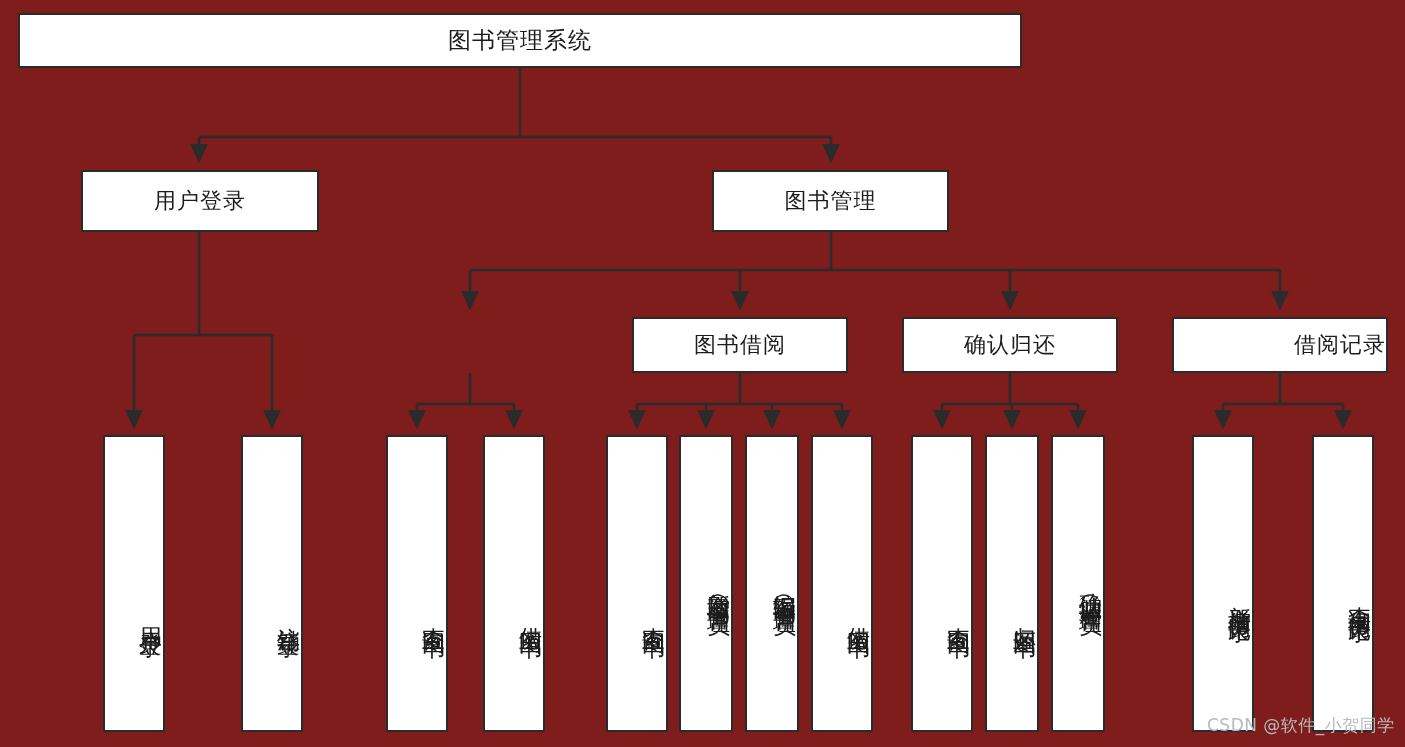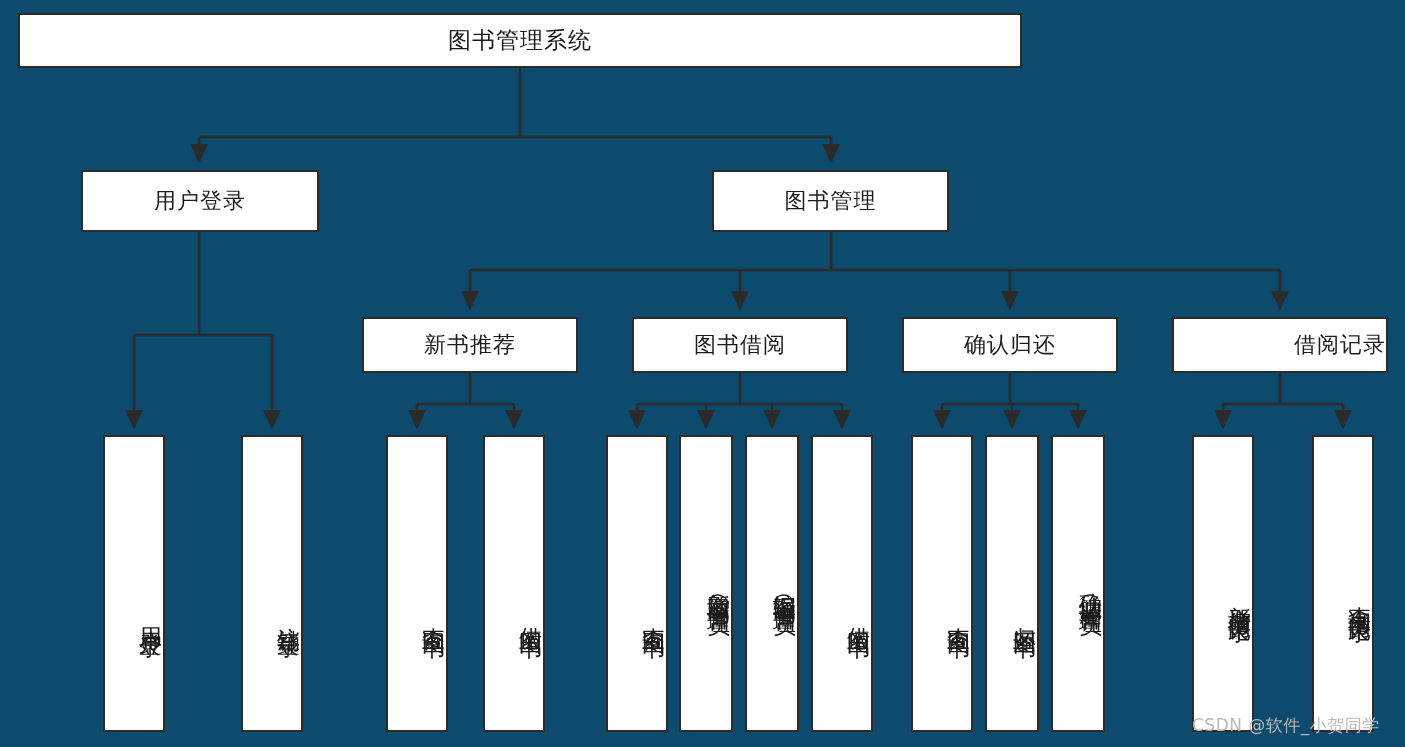--- a/index.html
+++ b/index.html
@@ -7,21 +7,21 @@
     padding: 0;
     background: #ffffff;
   }
   body {
     font-family: "DejaVu Sans", "Liberation Sans", sans-serif;
   }
   #canvas {
     position: relative;
     width: 1405px;
     height: 747px;
-    background: #0c4a6e;
+    background: #7f1d1d;
     overflow: hidden;
   }
   svg.wires {
     position: absolute;
     left: 0;
     top: 0;
     width: 1405px;
     height: 747px;
     pointer-events: none;
   }
@@ -127,23 +127,20 @@
     <span>图书管理系统</span>
   </div>
 
   <div class="node node-h" style="left:81px; top:170px; width:238px; height:62px;">
     <span>用户登录</span>
   </div>
   <div class="node node-h" style="left:712px; top:170px; width:237px; height:62px;">
     <span>图书管理</span>
   </div>
 
-  <div class="node node-h" style="left:362px; top:317px; width:216px; height:56px;">
-    <span>新书推荐</span>
-  </div>
   <div class="node node-h" style="left:632px; top:317px; width:216px; height:56px;">
     <span>图书借阅</span>
   </div>
   <div class="node node-h" style="left:902px; top:317px; width:216px; height:56px;">
     <span>确认归还</span>
   </div>
   <div class="node node-h" style="left:1172px; top:317px; width:216px; height:56px;justify-content:flex-end;">
     <span>借阅记录</span>
   </div>
 
@@ -180,15 +177,15 @@
   <div class="node node-v" style="left:1051px; top:435px; width:54px; height:297px; padding-top:10px;">
     <span>确认归还（管理员）</span>
   </div>
   <div class="node node-v" style="left:1192px; top:435px; width:62px; height:297px; padding-top:26px;">
     <span>新增借阅记录</span>
   </div>
   <div class="node node-v" style="left:1312px; top:435px; width:62px; height:297px; padding-top:26px;">
     <span>查询借阅记录</span>
   </div>
 
-  <div class="watermark" style="left:1192px; top:714px;">CSDN @软件_小贺同学</div>
+  <div class="watermark" style="left:1192px; top:714px;padding-left:15px;">CSDN @软件_小贺同学</div>
 
 </div>
 
 </body></html>

